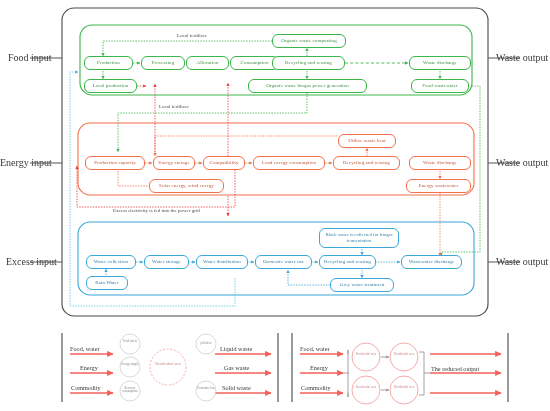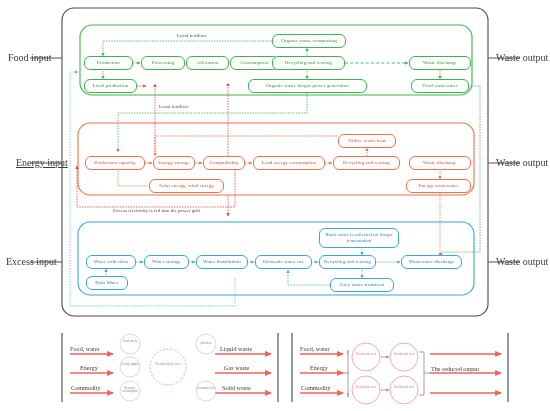--- a/index.html
+++ b/index.html
@@ -162,21 +162,21 @@
 
   <path d="M419,352 L424,352 L424,395 L419,395" fill="none" stroke="#8a8a8a" stroke-width="0.8"></path>
   <line x1="424" y1="373" x2="430" y2="373" stroke="#8a8a8a" stroke-width="0.8"></line>
 
   <line x1="430" y1="354" x2="501" y2="354" stroke="#f4605a" stroke-width="1.3" marker-end="url(#apink)"></line>
   <line x1="430" y1="373" x2="501" y2="373" stroke="#f4605a" stroke-width="1.3" marker-end="url(#apink)"></line>
   <line x1="430" y1="393" x2="501" y2="393" stroke="#f4605a" stroke-width="1.3" marker-end="url(#apink)"></line>
 </svg>
 
 <div class="ioLabel" style="left:8px;top:52px;">Food input</div>
-<div class="ioLabel" style="left:16px;top:157px;text-decoration:underline;">Energy input</div>
+<div class="ioLabel" style="left:0;top:157px;">Energy input</div>
 <div class="ioLabel" style="left:6px;top:256px;">Excess input</div>
 <div class="ioLabel" style="left:496px;top:52px;">Waste output</div>
 <div class="ioLabel" style="left:496px;top:157px;">Waste output</div>
 <div class="ioLabel" style="left:496px;top:256px;">Waste output</div>
 
 <div class="node g" style="left:84px;top:56px;width:49px;height:14px;">Production</div>
 <div class="node g" style="left:141px;top:56px;width:44px;height:14px;">Processing</div>
 <div class="node g" style="left:186px;top:56px;width:43px;height:14px;">Allocation</div>
 <div class="node g" style="left:230px;top:56px;width:49px;height:14px;">Consumption</div>
 <div class="node g" style="left:272px;top:56px;width:73px;height:14px;">Recycling and reusing</div>

